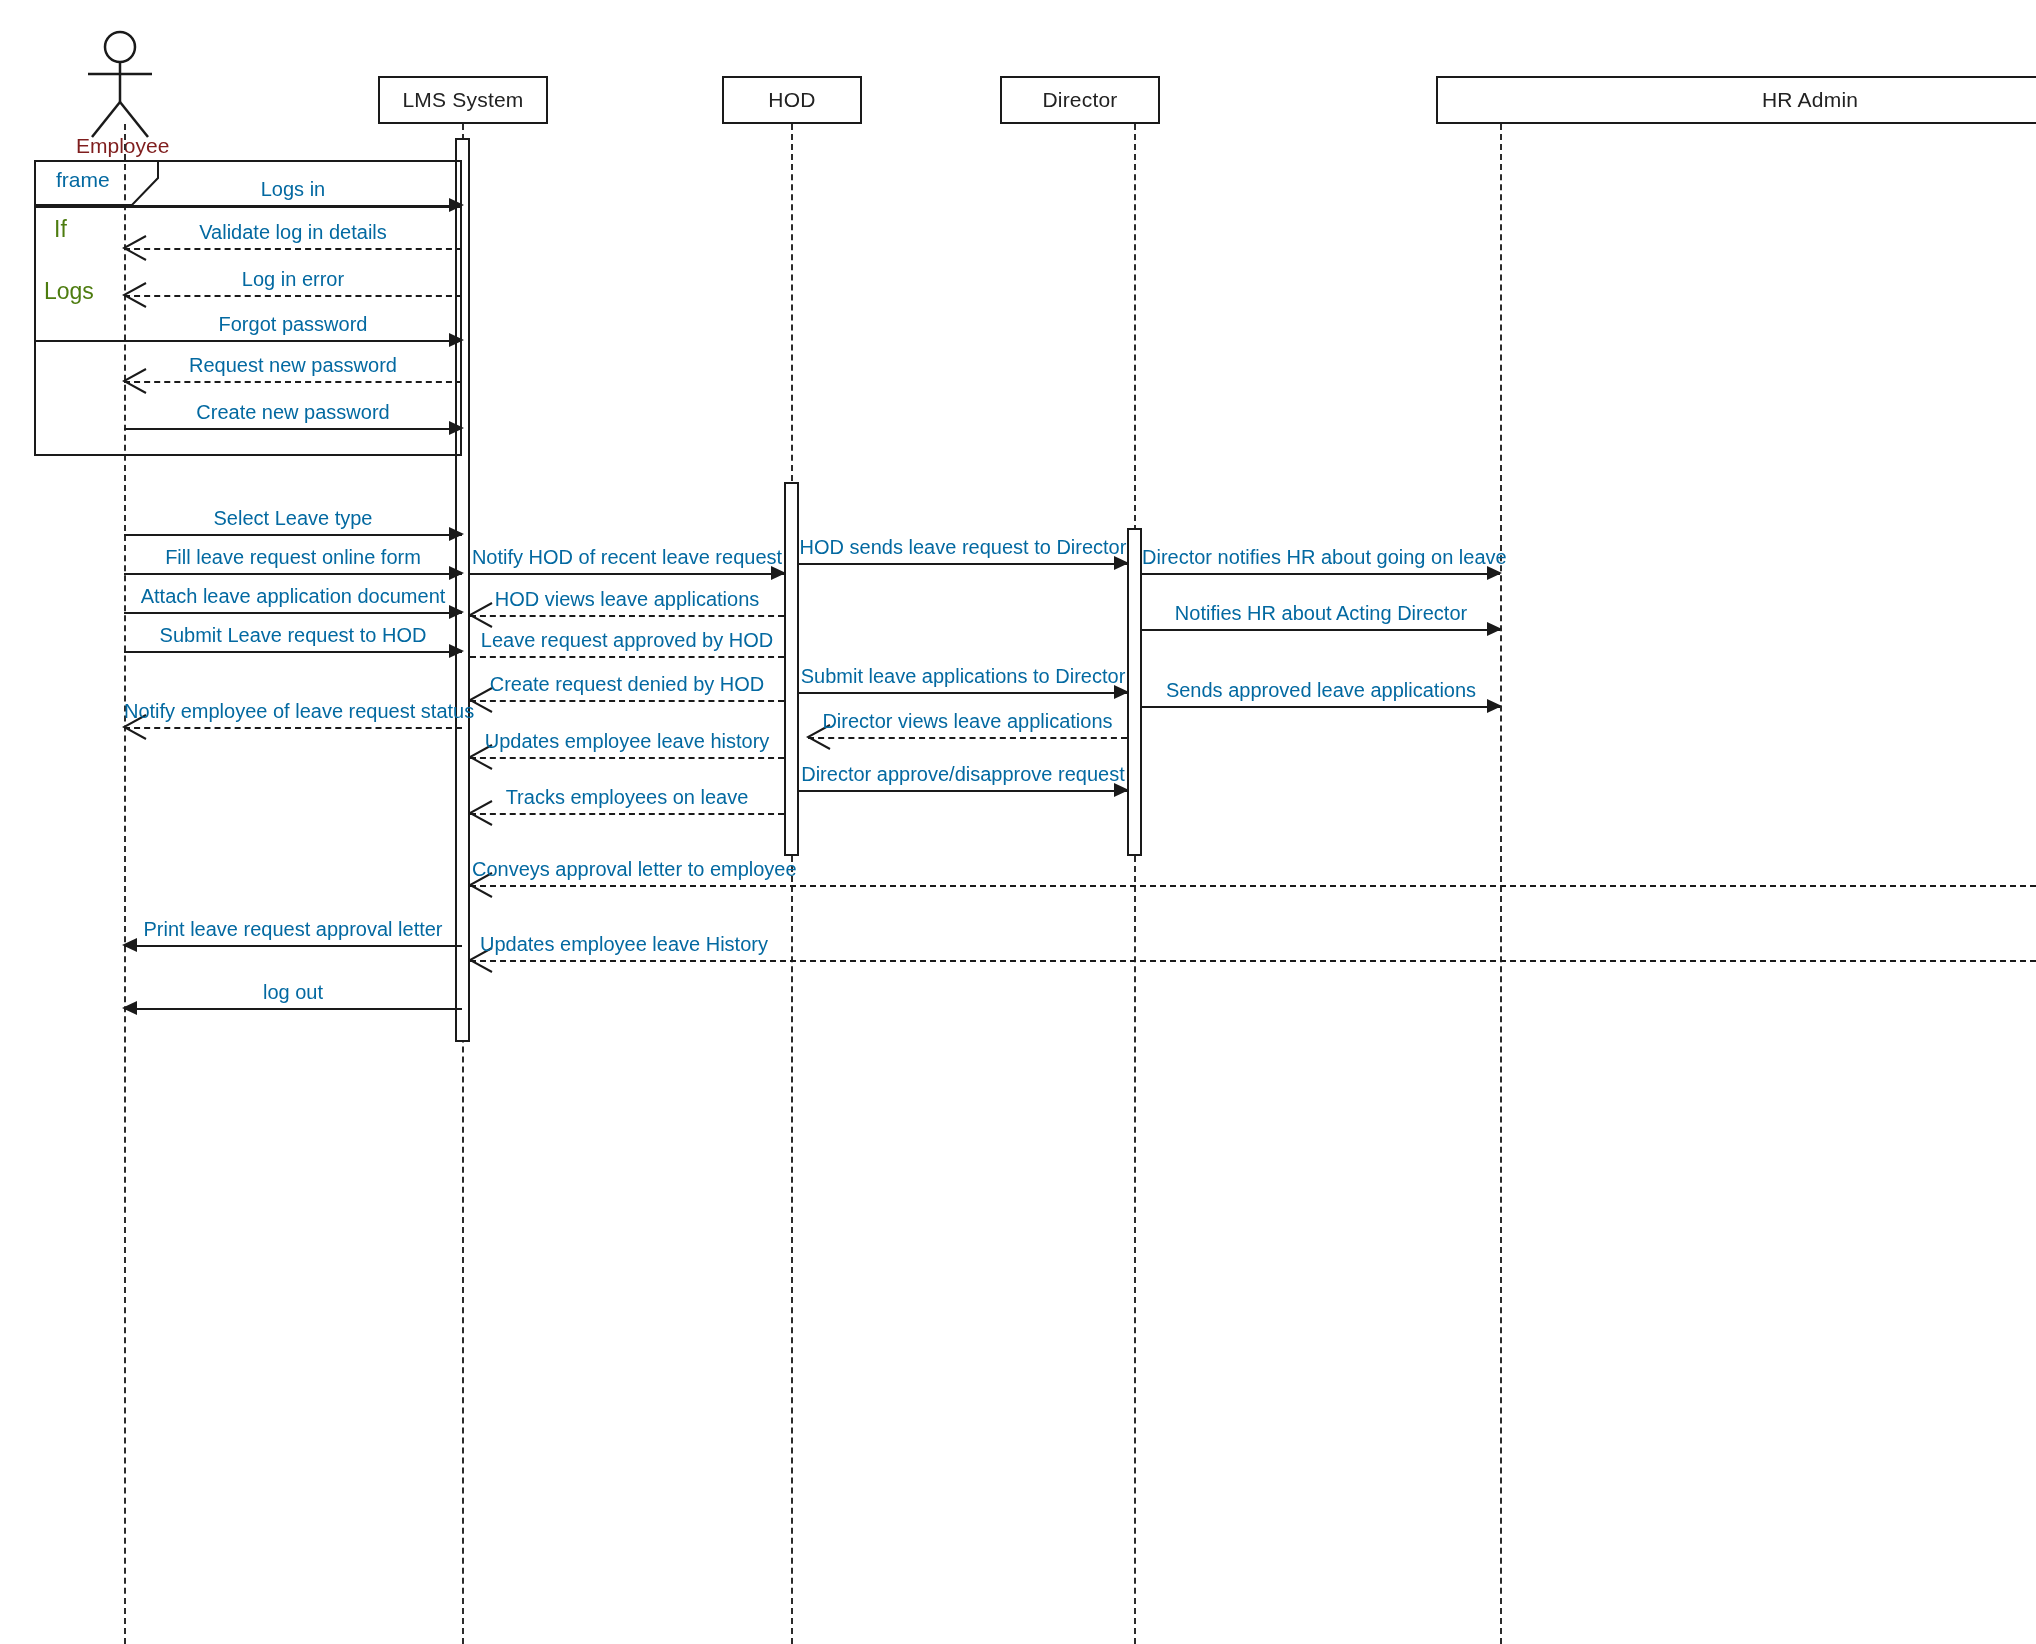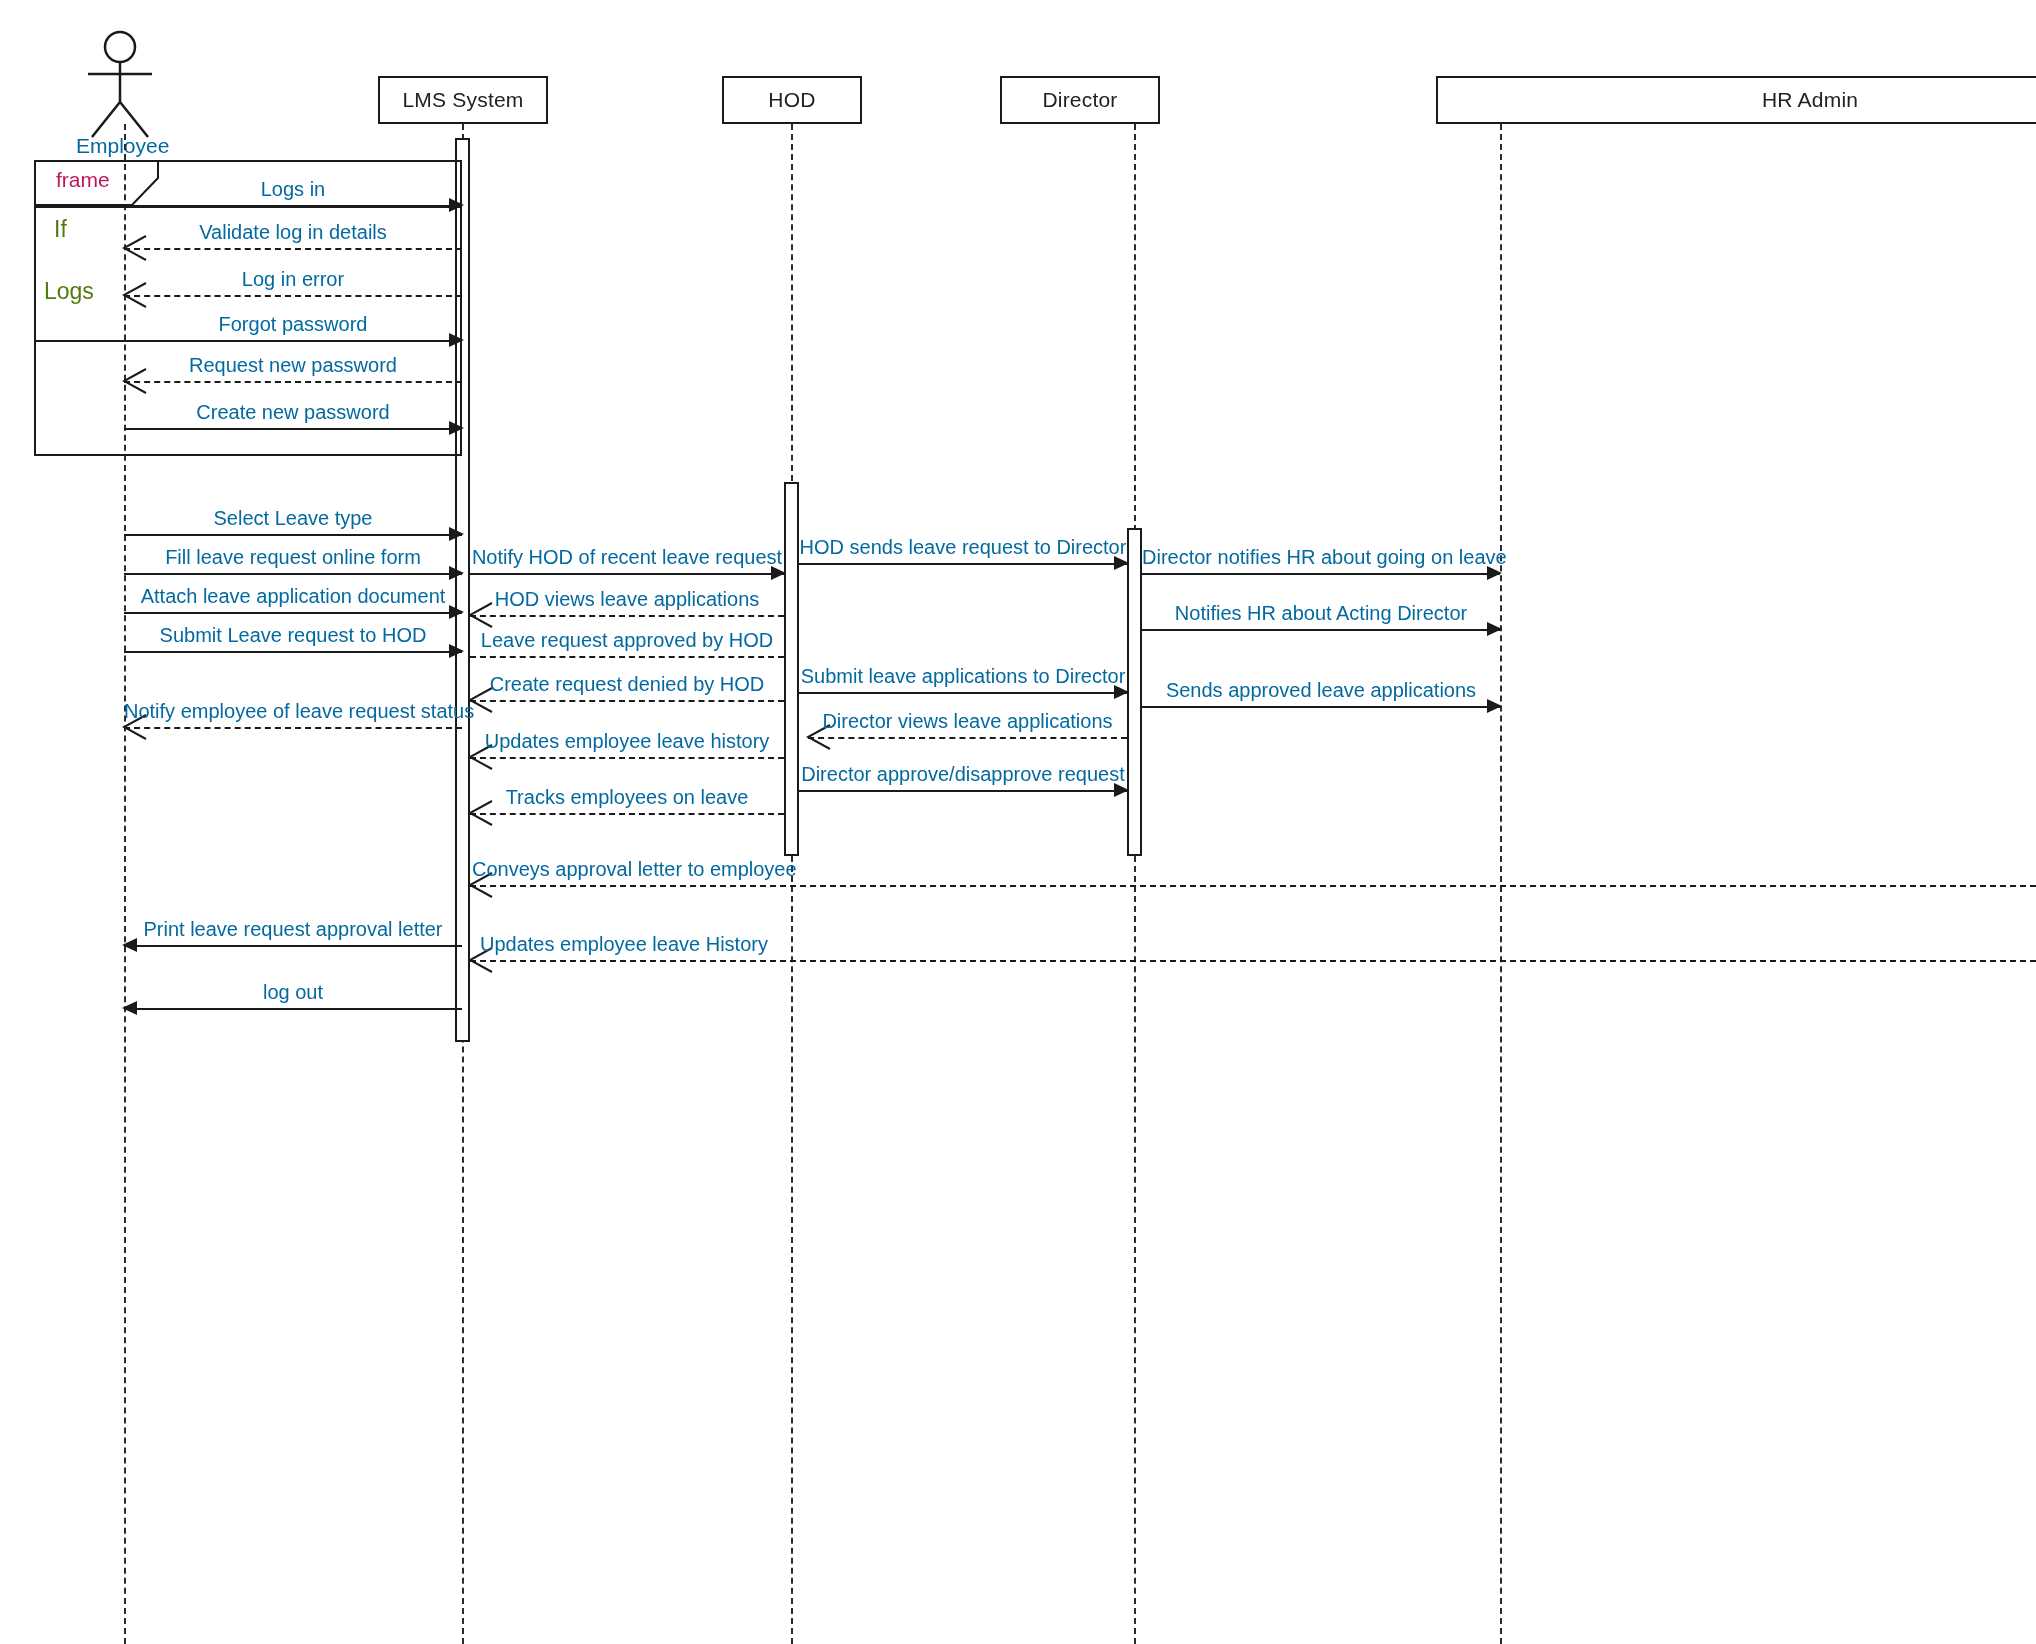--- a/index.html
+++ b/index.html
@@ -11,42 +11,42 @@
   .lifeline-box{
     position:absolute;box-sizing:border-box;
     border:2px solid #1a1a1a;background:#ffffff;
     display:flex;align-items:center;justify-content:center;
     font-size:21px;color:#222;letter-spacing:.2px;
   }
   
   .actor{position:absolute;}
   .actor svg{display:block;}
   .actor-label{
-    position:absolute;font-size:21px;color:#0369a1;white-space:nowrap;text-align:right;
+    position:absolute;font-size:21px;color:#7f1d1d;white-space:nowrap;text-align:right;
   }
 
   
   .lifeline{
     position:absolute;width:0;
     border-left:2px dashed #2b2b2b;
   }
   
   .activation{
     position:absolute;box-sizing:border-box;
     border:2px solid #1a1a1a;background:#ffffff;
   }
 
   
   .frame{
     position:absolute;box-sizing:border-box;
     border:2px solid #1a1a1a;background:transparent;
   }
   .frame-tab-cut{position:absolute;}
   .frame-tab-label{
-    position:absolute;font-size:21px;color:#be185d;white-space:nowrap;
+    position:absolute;font-size:21px;color:#0369a1;white-space:nowrap;
   }
   .frame-divider{
     position:absolute;height:0;border-top:2px solid #1a1a1a;
   }
   .guard{
     position:absolute;font-size:23px;color:#4d7c0f;white-space:nowrap;
   }
 
   
   .msg{position:absolute;height:0;}

